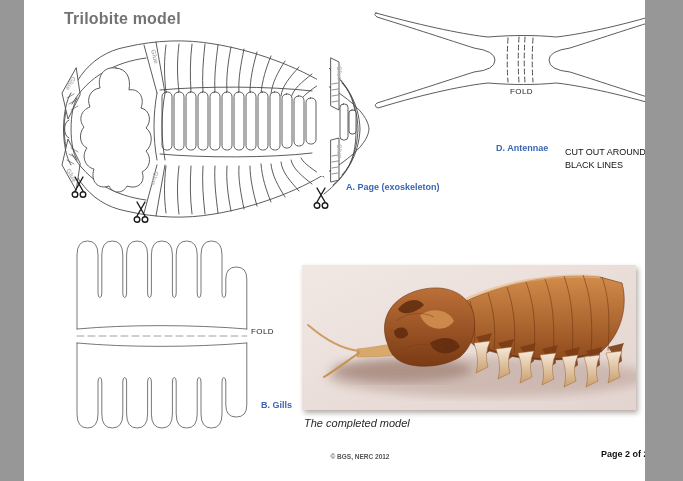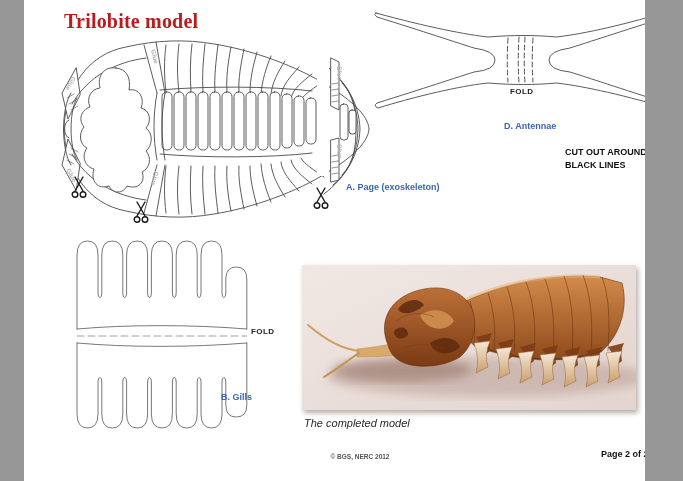--- a/index.html
+++ b/index.html
@@ -8,28 +8,27 @@
     background:#979797;
     font-family:"Liberation Sans", sans-serif;
     -webkit-font-smoothing:antialiased;
   }
   .page{
     position:absolute;left:24px;top:0;width:621px;height:481px;
     background:#ffffff;border-right:1px solid #cdcdcd;
   }
   .abs{position:absolute;}
   .page-title{
-    left:40px;top:10px;font-size:20px;font-weight:600;color:#b91c1c;
+    left:40px;top:10px;font-size:16px;font-weight:600;color:#737373;
     letter-spacing:.2px;
-    font-family:Liberation Serif, serif;
   }
   .blue-label{color:#3a66b0;font-size:9px;font-weight:600;white-space:nowrap;}
-  .fold-label{font-size:8px;font-weight:700;color:#222;letter-spacing:.4px;}
+  .fold-label{font-size:8px;font-weight:400;color:#222;letter-spacing:.4px;}
   .instruction{
-    left:541px;top:146px;font-size:9px;font-weight:700;color:#111;
+    left:541px;top:146px;font-size:9px;font-weight:400;color:#111;
     line-height:13px;white-space:nowrap;
   }
   .photo{
     left:278px;top:265px;width:334px;height:145px;
     box-shadow:2px 3px 5px rgba(90,70,60,.45);
     background:#eadfda;
   }
   .photo-caption{
     left:280px;top:417px;font-size:11px;font-style:italic;color:#2a2a2a;
   }
@@ -189,37 +188,37 @@
       <path d="M 4,7 C 55,21 96,29 116,31 C 140,29 164,29 184,31 C 204,29 245,21 294,6 Q 299,8 295,11 C 250,25 214,37 198,42 Q 177,45 177,54 Q 177,64 198,66 C 214,71 250,83 294,97 Q 299,100 295,102 C 245,87 204,79 184,77 C 164,79 140,79 116,77 C 96,79 55,87 6,102 Q 1,100 5,97 C 50,83 86,71 102,66 Q 123,64 123,54 Q 123,45 102,42 C 86,37 50,25 5,11 Q 1,8 4,7 Z"></path>
       <g stroke="#3d3d3d" stroke-dasharray="5,3">
         <path d="M 136,32 C 135,48 135,62 136,76"></path>
         <path d="M 147,31 C 146,48 146,62 147,77"></path>
         <path d="M 153,31 C 152,48 152,62 153,77"></path>
         <path d="M 161,32 C 160,48 160,62 161,76"></path>
       </g>
     </g>
   </svg>
   <div class="abs fold-label" style="left:486px;top:87px;">FOLD</div>
-  <div class="abs blue-label" style="left:472px;top:121px;margin-left:8px;">D. Antennae</div>
+  <div class="abs blue-label" style="left:472px;top:143px;">D. Antennae</div>
   <div class="abs instruction">
     <div>CUT OUT AROUND</div>
     <div>BLACK LINES</div>
   </div>
   <div class="abs blue-label" style="left:322px;top:182px;">A. Page (exoskeleton)</div>
 
   <svg class="abs tmpl" style="left:48px;top:238px;" width="180" height="195" viewBox="0 0 180 195">
     <g stroke="#555555" stroke-width="0.8" fill="none" stroke-linecap="round">
       <path d="M 5,91 L 5,17 Q 5,3 15.5,3 Q 26,3 26,17 L 26,55 Q 26,59.5 27.9,59.5 Q 29.8,59.5 29.8,55 L 29.8,17 Q 29.8,3 40.3,3 Q 50.8,3 50.8,17 L 50.8,55 Q 50.8,59.5 52.7,59.5 Q 54.6,59.5 54.6,55 L 54.6,17 Q 54.6,3 65.1,3 Q 75.6,3 75.6,17 L 75.6,55 Q 75.6,59.5 77.5,59.5 Q 79.4,59.5 79.4,55 L 79.4,17 Q 79.4,3 89.9,3 Q 100.4,3 100.4,17 L 100.4,55 Q 100.4,59.5 102.3,59.5 Q 104.2,59.5 104.2,55 L 104.2,17 Q 104.2,3 114.7,3 Q 125.2,3 125.2,17 L 125.2,55 Q 125.2,59.5 127.1,59.5 Q 129,59.5 129,55 L 129,17 Q 129,3 139.5,3 Q 150,3 150,17 L 150,55 Q 150,59.5 151.9,59.5 Q 153.8,59.5 153.8,55 L 153.8,41 Q 153.8,29 164.3,29 Q 174.8,29 174.8,41 L 174.8,91"></path>
       <path d="M 5,105 L 5,176 Q 5,190 15.5,190 Q 26,190 26,176 L 26,144 Q 26,139.5 27.9,139.5 Q 29.8,139.5 29.8,144 L 29.8,176 Q 29.8,190 40.3,190 Q 50.8,190 50.8,176 L 50.8,144 Q 50.8,139.5 52.7,139.5 Q 54.6,139.5 54.6,144 L 54.6,176 Q 54.6,190 65.1,190 Q 75.6,190 75.6,176 L 75.6,144 Q 75.6,139.5 77.5,139.5 Q 79.4,139.5 79.4,144 L 79.4,176 Q 79.4,190 89.9,190 Q 100.4,190 100.4,176 L 100.4,144 Q 100.4,139.5 102.3,139.5 Q 104.2,139.5 104.2,144 L 104.2,176 Q 104.2,190 114.7,190 Q 125.2,190 125.2,176 L 125.2,144 Q 125.2,139.5 127.1,139.5 Q 129,139.5 129,144 L 129,176 Q 129,190 139.5,190 Q 150,190 150,176 L 150,144 Q 150,139.5 151.9,139.5 Q 153.8,139.5 153.8,144 L 153.8,167 Q 153.8,179 164.3,179 Q 174.8,179 174.8,167 L 174.8,105"></path>
       <path d="M 5,91 C 55,86.5 120,86.5 174.8,91 M 5,105 C 55,109.5 120,109.5 174.8,105"></path>
       <path stroke="#888888" stroke-dasharray="7,4" d="M 5,98 L 174.8,98"></path>
     </g>
   </svg>
   <div class="abs fold-label" style="left:227px;top:327px;">FOLD</div>
-  <div class="abs blue-label" style="left:197px;top:392px;">B. Gills</div>
+  <div class="abs blue-label" style="left:197px;top:400px;padding-left:40px;">B. Gills</div>
 
   <div class="abs photo">
     <svg width="334" height="145" viewBox="0 0 334 145">
       <defs>
         <linearGradient id="bgGrad" x1="0" y1="0" x2="1" y2="1">
           <stop offset="0" stop-color="#f1e8e4"></stop>
             <stop offset="1" stop-color="#e3d4cf"></stop>
         </linearGradient>
         <linearGradient id="headGrad" x1="0" y1="0" x2="0" y2="1">
           <stop offset="0" stop-color="#bc7038"></stop>

